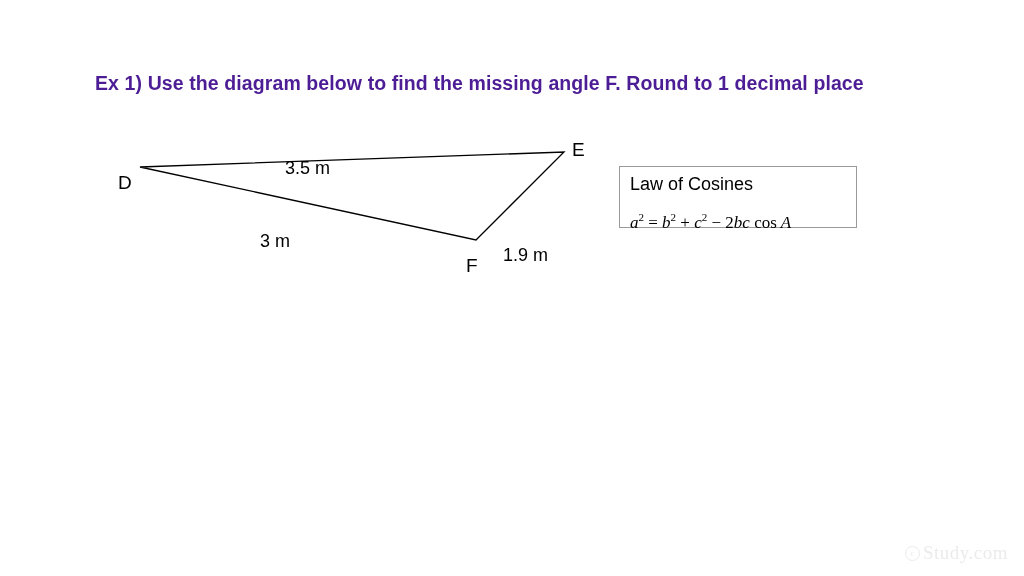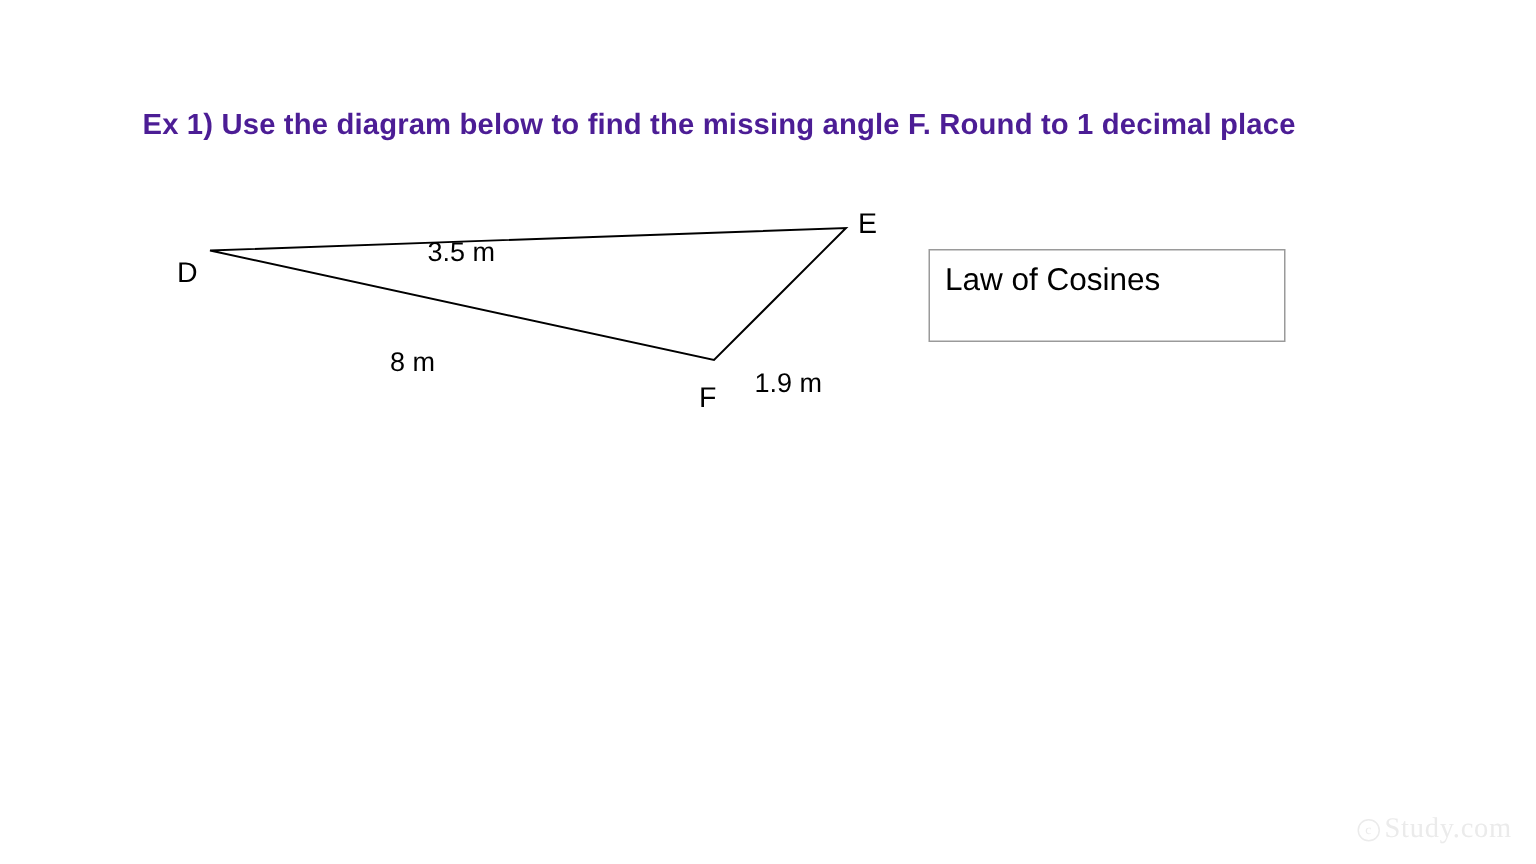--- a/index.html
+++ b/index.html
@@ -65,21 +65,21 @@
     left: 619px;
     top: 166px;
     width: 238px;
     height: 62px;
     border: 1px solid #9a9a9a;
     box-sizing: border-box;
     background: #fff;
     padding: 8px 10px 0 10px;
   }
   .law-title {
-    font-size: 21px;
+    font-size: 18px;
     color: #000;
     line-height: 1.1;
     margin-bottom: 16px;
   }
   .law-formula {
     font-family: "Liberation Serif", serif;
     font-style: italic;
     font-size: 17px;
     color: #000;
     white-space: nowrap;
@@ -132,25 +132,36 @@
 
       <polygon points="60,52 484,37 396,125" fill="none" stroke="#000000" stroke-width="1.3"></polygon>
     </svg>
   </div>
 
   <div class="vertex-label vertex-D">D</div>
   <div class="vertex-label vertex-E">E</div>
   <div class="vertex-label vertex-F">F</div>
 
   <div class="side-label side-de">3.5 m</div>
-  <div class="side-label side-df">8 m</div>
+  <div class="side-label side-df">3 m</div>
   <div class="side-label side-ef">1.9 m</div>
 
   <div class="law-box">
     <div class="law-title">Law of Cosines</div>
+    <div class="law-formula">
+      <span>a</span><sup>2</sup>
+      <span class="op">=</span>
+      <span>b</span><sup>2</sup>
+      <span class="op">+</span>
+      <span>c</span><sup>2</sup>
+      <span class="op">−</span>
+      <span class="op">2</span><span>bc</span>
+      <span class="fn">cos</span>
+      <span>A</span>
+    </div>
   </div>
 
   <div class="watermark">
     <span class="c">c</span>
     <span>Study.com</span>
   </div>
 
 </div>
 
 </body></html>

